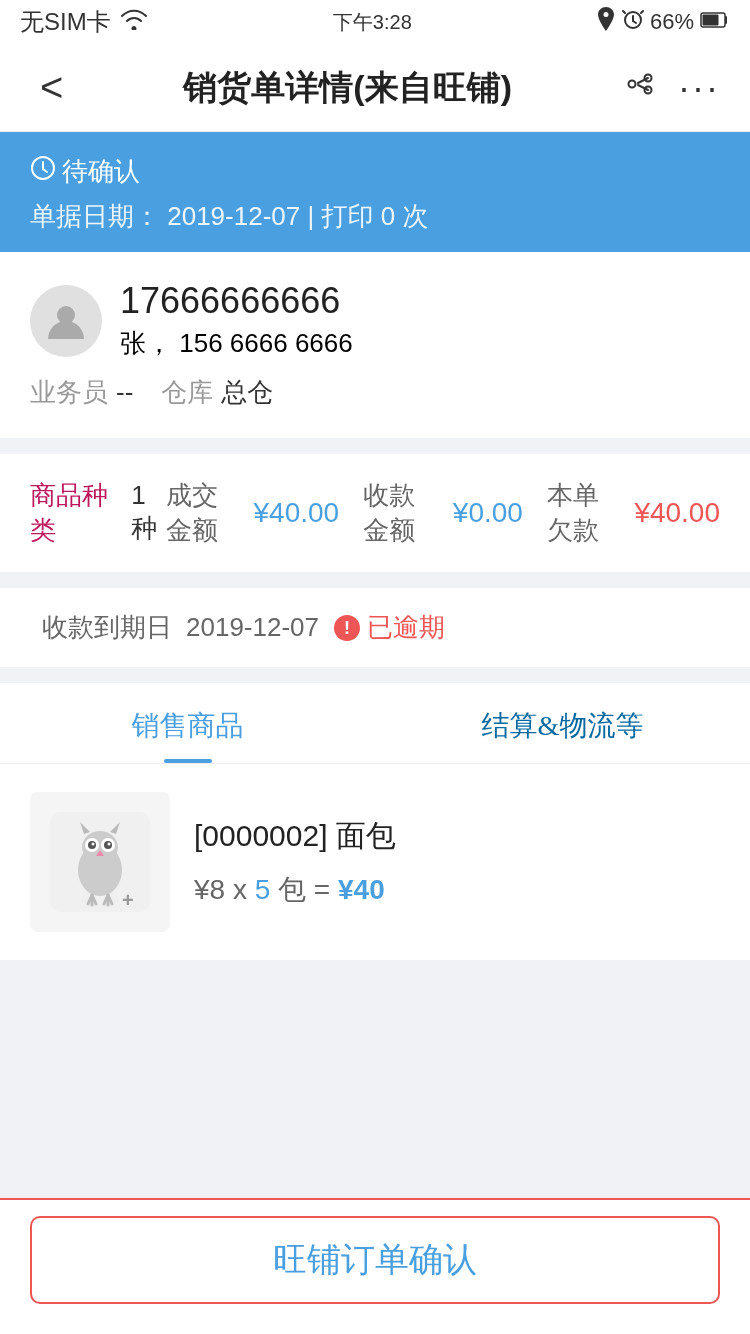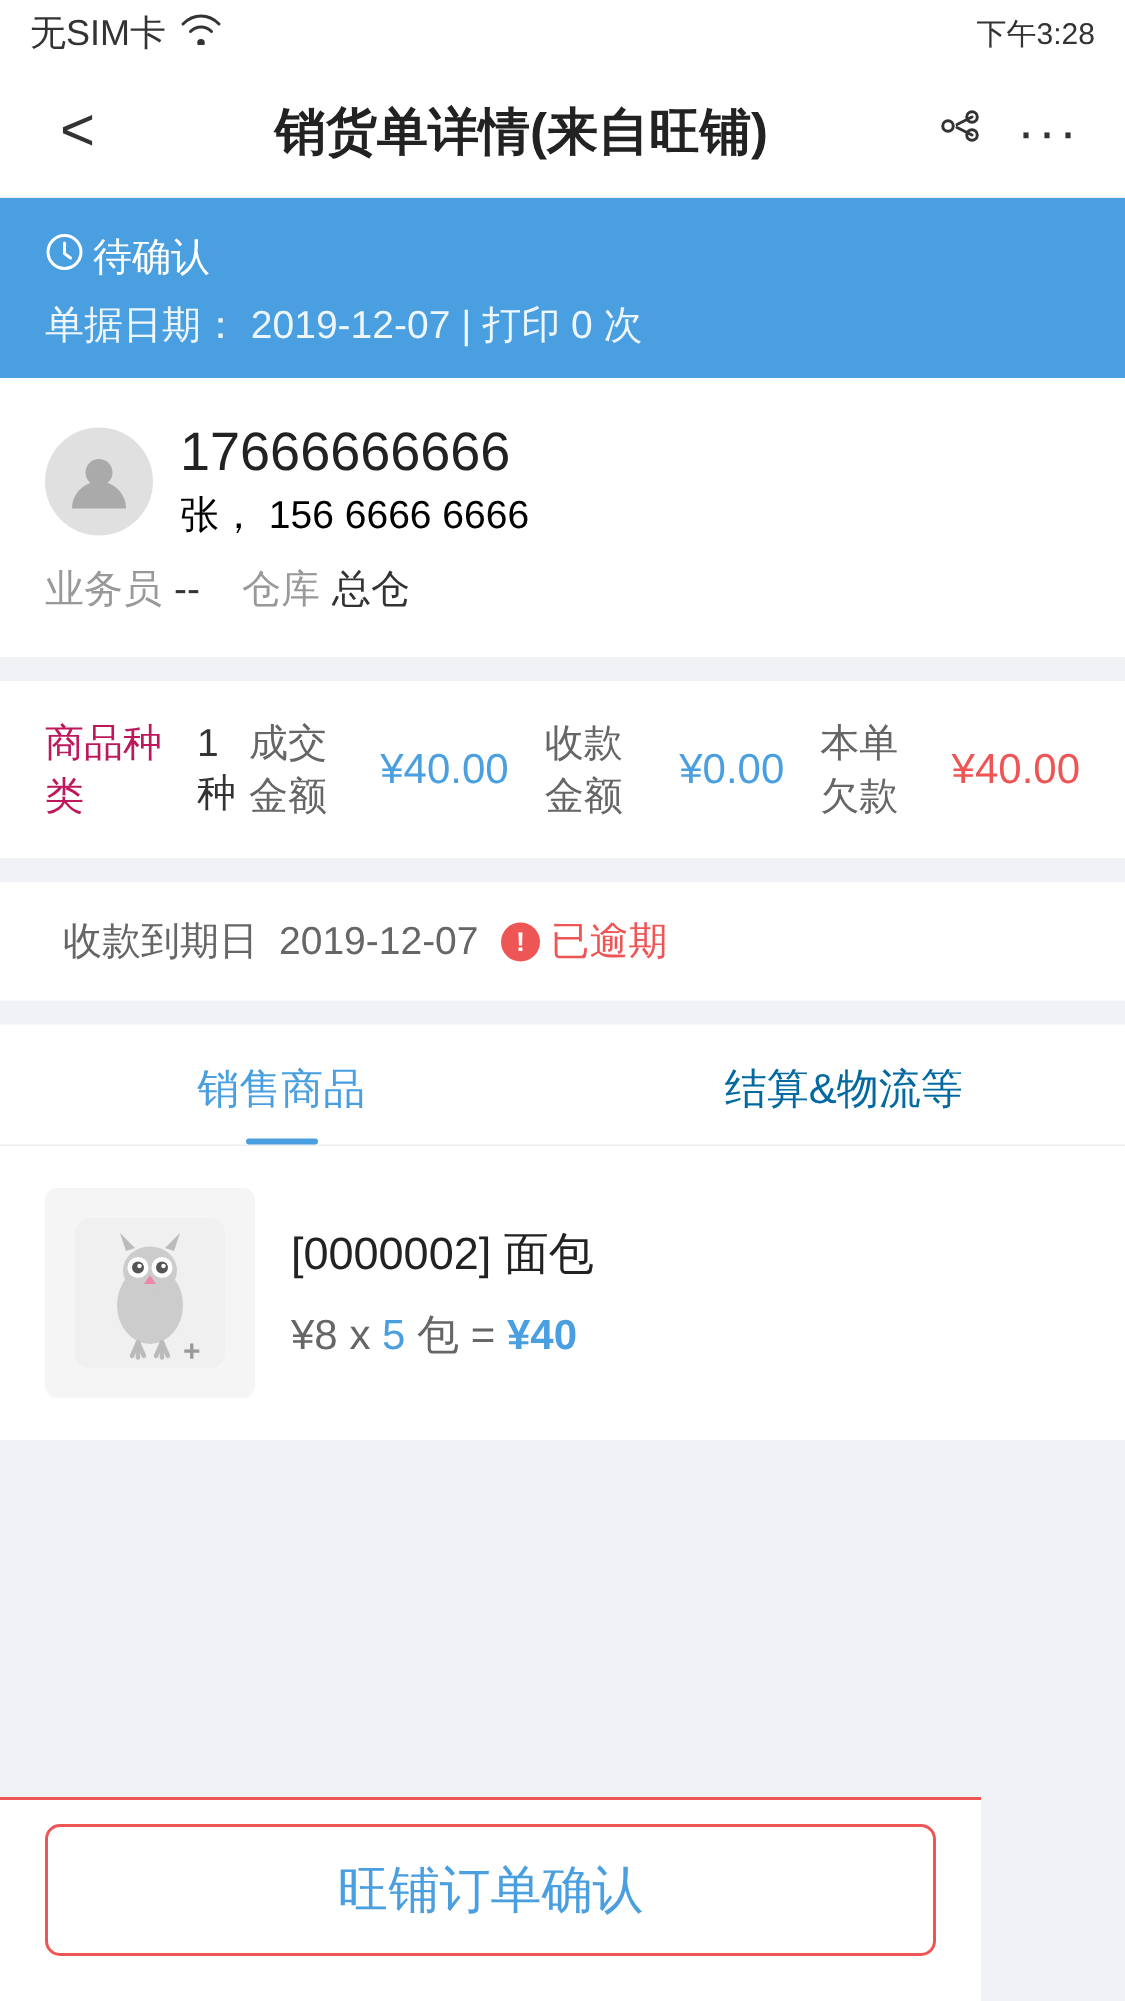--- a/index.html
+++ b/index.html
@@ -164,20 +164,21 @@
       gap: 6px;
       color: #e55;
       font-size: 26px;
     }
 
     
     .tabs-bar {
       background: #fff;
       display: flex;
       border-bottom: 1px solid #eee;
+      font-family: Liberation Serif, serif;
     }
     .tab-item {
       flex: 1;
       text-align: center;
       padding: 24px 0 18px;
       font-size: 28px;
       color: #0369a1;
       position: relative;
       cursor: pointer;
     }
@@ -236,21 +237,21 @@
     .content-filler {
       background: #f0f2f5;
       height: 200px;
     }
 
     
     .bottom-bar {
       position: fixed;
       bottom: 0;
       left: 0;
-      width: 654px;
+      width: 750px;
       background: #fff;
       padding: 16px 30px 30px;
       border-top: 2px solid #e55;
     }
     .confirm-btn {
       width: 100%;
       height: 88px;
       border: 2px solid #e55;
       background: #fff;
       border-radius: 10px;
@@ -270,20 +271,42 @@
     <span>无SIM卡</span>
     <span>
       <svg width="30" height="22" viewBox="0 0 30 22" fill="none">
         <path d="M15 18a2.5 2.5 0 100 5 2.5 2.5 0 000-5z" fill="#333"></path>
         <path d="M8 13c1.9-1.9 4.4-3 7-3s5.1 1.1 7 3" stroke="#333" stroke-width="2" fill="none" stroke-linecap="round"></path>
         <path d="M3 8c3.3-3.3 7.7-5.3 12-5.3s8.7 2 12 5.3" stroke="#333" stroke-width="2" fill="none" stroke-linecap="round"></path>
       </svg>
     </span>
   </div>
   <div style="font-size:20px;font-weight:400;">下午3:28</div>
+  <div class="status-right">
+    <span>
+      <svg width="20" height="24" viewBox="0 0 20 24" fill="#333">
+          <path d="M10 0C5.6 0 2 3.3 2 7.4c0 5.5 8 16.6 8 16.6s8-11.1 8-16.6C18 3.3 14.4 0 10 0zm0 10a2.5 2.5 0 110-5 2.5 2.5 0 010 5z"></path>
+        </svg>
+    </span>
+    <span>
+      <svg width="22" height="22" viewBox="0 0 22 22" fill="#333">
+          <circle cx="11" cy="12" r="8" stroke="#333" stroke-width="2" fill="none"></circle>
+          <path d="M11 8v5l3 2" stroke="#333" stroke-width="2" fill="none" stroke-linecap="round"></path>
+          <path d="M3 5L1 3M19 5L21 3" stroke="#333" stroke-width="2" stroke-linecap="round"></path>
+        </svg>
+    </span>
+    <span>66%</span>
+    <span>
+      <svg width="30" height="18" viewBox="0 0 30 18" fill="none">
+        <rect x="1" y="2" width="24" height="14" rx="2" stroke="#333" stroke-width="1.5"></rect>
+        <rect x="2.5" y="3.5" width="16" height="11" rx="1" fill="#333"></rect>
+        <path d="M26 6v6" stroke="#333" stroke-width="2" stroke-linecap="round"></path>
+      </svg>
+    </span>
+  </div>
 </div>
 
 <div class="nav-bar">
   <div style="font-size:40px;color:#333;cursor:pointer;padding:0 10px;">&lt;</div>
   <div class="nav-title">销货单详情(来自旺铺)</div>
   <div class="nav-actions">
     <div style="cursor:pointer;">
       <svg width="36" height="36" viewBox="0 0 36 36" fill="none">
         <path d="M26 12l-10 5M26 24l-10-5" stroke="#333" stroke-width="2" stroke-linecap="round"></path>
         <circle cx="26" cy="12" r="3.5" stroke="#333" stroke-width="2" fill="none"></circle>

